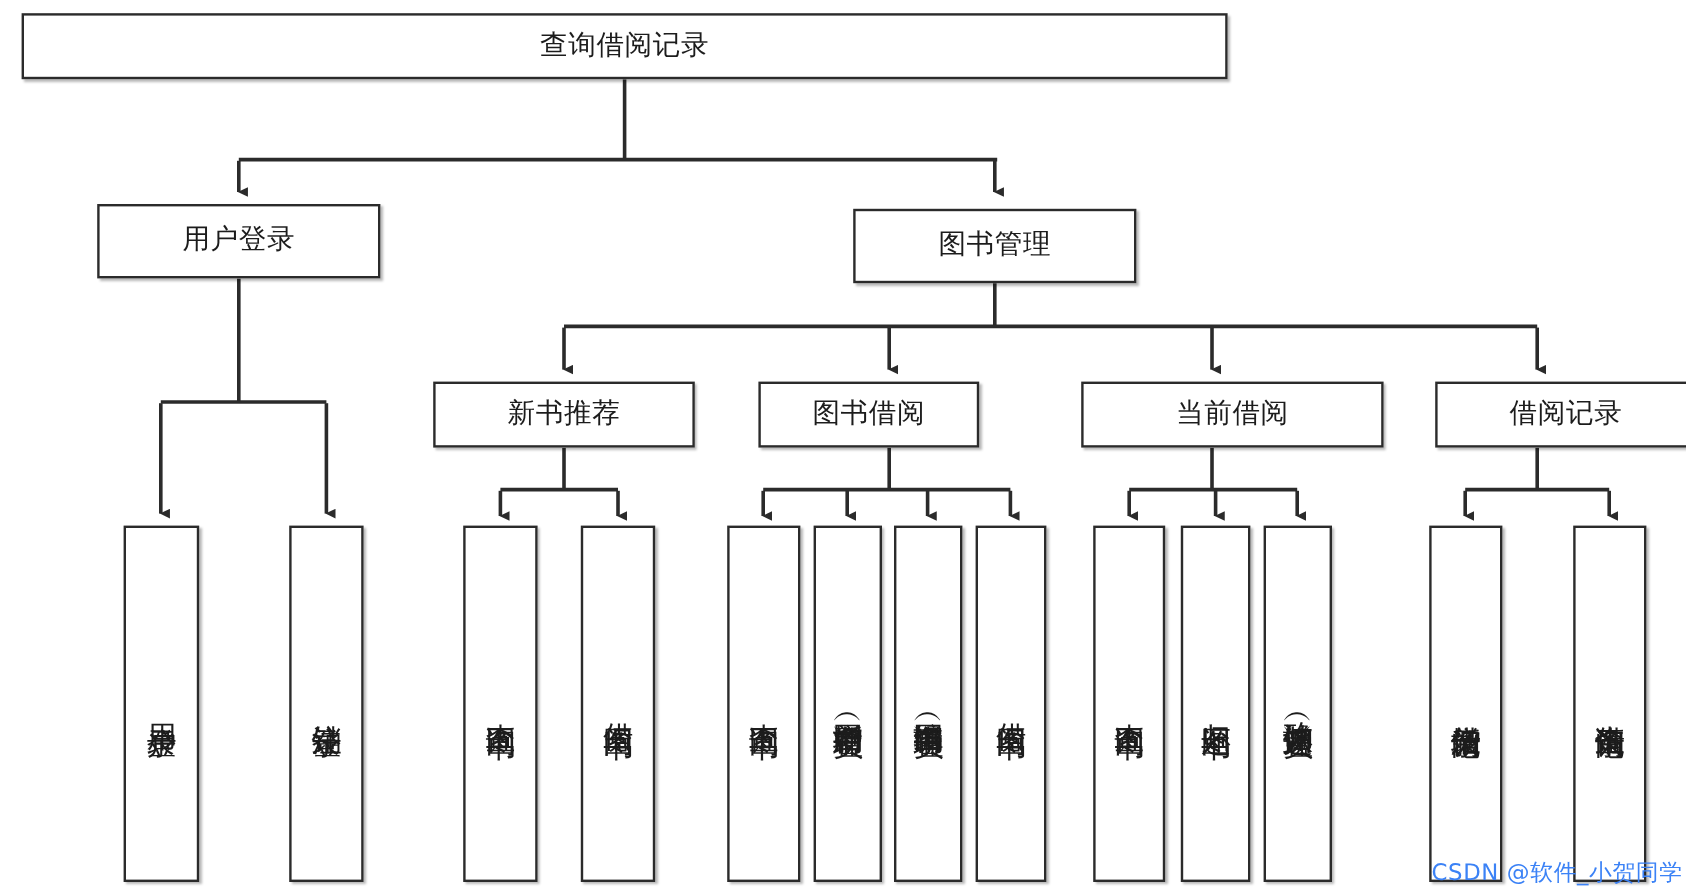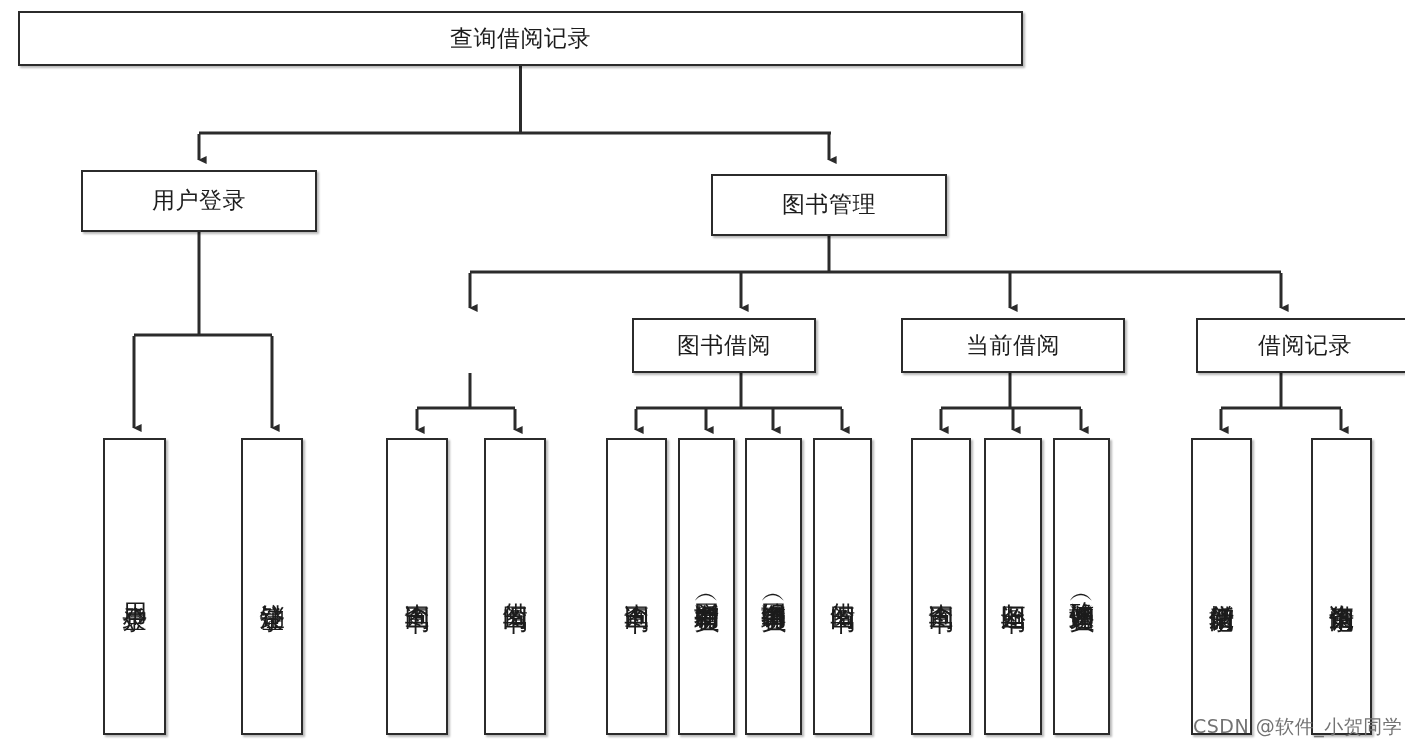--- a/index.html
+++ b/index.html
@@ -61,21 +61,21 @@
   }
   .node.vertical.tall .label {
     font-size: 25px;
     letter-spacing: 1px;
   }
   #watermark {
     position: absolute;
     left: 1193px;
     top: 714px;
     font-size: 19px;
-    color: #737373;
+    color: #3b82f6;
     letter-spacing: 0.5px;
     white-space: pre;
     font-family: "DejaVu Sans", "Liberation Sans", sans-serif;
   }
 </style>
 </head>
 <body>
 
 <div id="canvas">
 
@@ -133,24 +133,27 @@
     <span class="label">查询借阅记录</span>
   </div>
 
   <div class="node horizontal" style="left:81px; top:170px; width:236px; height:62px;">
     <span class="label">用户登录</span>
   </div>
   <div class="node horizontal" style="left:711px; top:174px; width:236px; height:62px;">
     <span class="label">图书管理</span>
   </div>
 
+  <div class="node horizontal" style="left:361px; top:318px; width:218px; height:55px;">
+    <span class="label">新书推荐</span>
+  </div>
   <div class="node horizontal" style="left:632px; top:318px; width:184px; height:55px;">
     <span class="label">图书借阅</span>
   </div>
-  <div class="node horizontal" style="left:901px; top:318px; width:224px; height:55px;">
+  <div class="node horizontal" style="left:901px; top:318px; width:252px; height:55px;">
     <span class="label">当前借阅</span>
   </div>
   <div class="node horizontal" style="left:1196px; top:318px; width:218px; height:55px;">
     <span class="label">借阅记录</span>
   </div>
 
   <div class="node vertical" style="left:103px; top:438px; width:63px; height:297px;">
     <span class="label">用户登录</span>
   </div>
   <div class="node vertical" style="left:241px; top:438px; width:62px; height:297px;">

